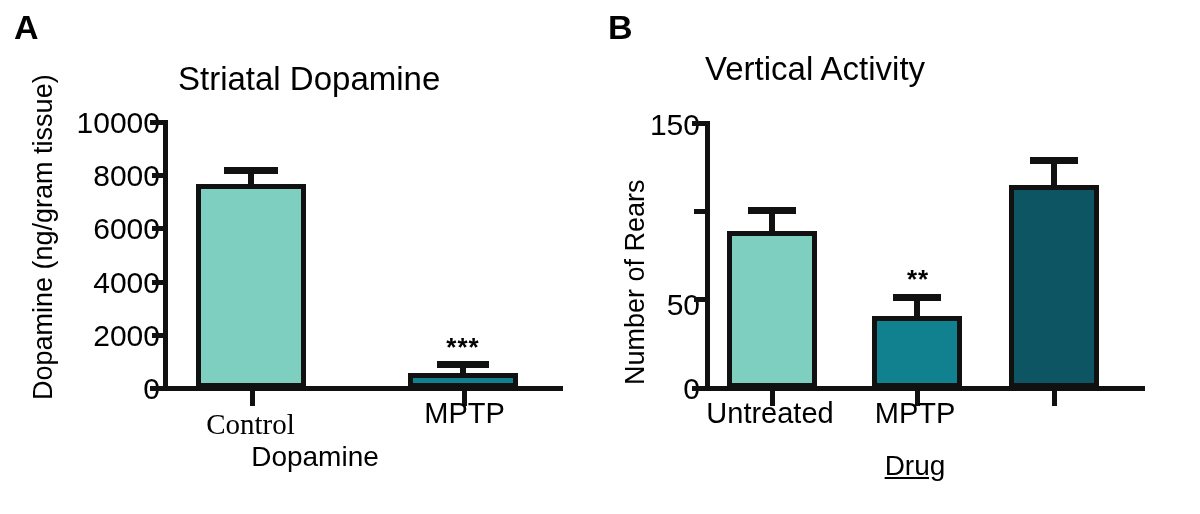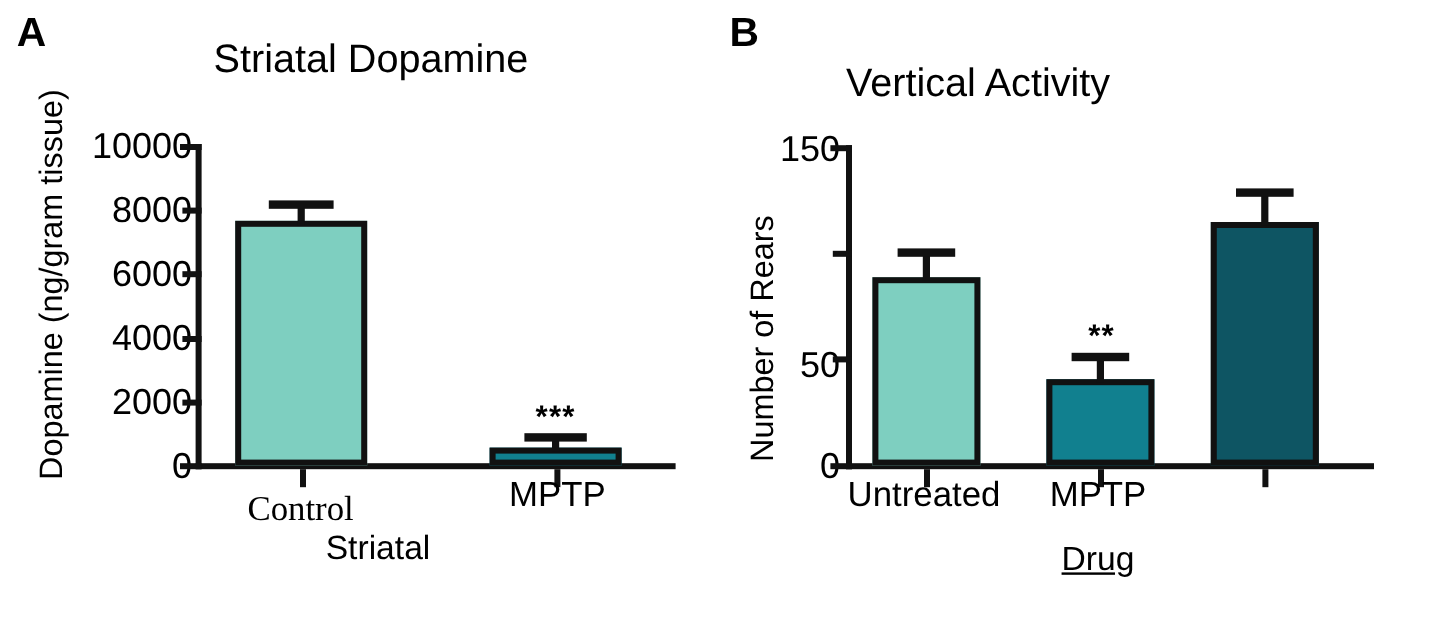--- a/index.html
+++ b/index.html
@@ -118,21 +118,21 @@
 </style>
 </head>
 <body>
 
 <div class="figure">
 
   <div class="panel" id="panel-a">
 
     <div class="panel-letter" style="left:14px; top:10px;">A</div>
 
-    <div class="panel-title" style="left:178px; top:32px;text-align:center;">Striatal Dopamine</div>
+    <div class="panel-title" style="left:178px; top:62px;text-align:center;">Striatal Dopamine</div>
 
     <div class="ylabel" style="left:30px; top:400px;">Dopamine (ng/gram tissue)</div>
 
     <div class="ytick-label" style="left:45px; top:108px; width:115px;">10000</div>
     <div class="ytick-label" style="left:45px; top:161px; width:115px;">8000</div>
     <div class="ytick-label" style="left:45px; top:214px; width:115px;">6000</div>
     <div class="ytick-label" style="left:45px; top:268px; width:115px;">4000</div>
     <div class="ytick-label" style="left:45px; top:321px; width:115px;">2000</div>
     <div class="ytick-label" style="left:45px; top:374px; width:115px;">0</div>
 
@@ -159,21 +159,21 @@
       <div class="bar" style="left:408px; top:373px; width:110px; height:15px; background:#11808F;"></div>
       <div class="errbar-stem" style="left:460px; top:364px; width:6px; height:12px;"></div>
       <div class="errbar-cap" style="left:437px; top:361px; width:52px; height:7px;"></div>
 
       <div class="sig-mark" style="left:428px; top:334px; width:70px;">***</div>
     </div>
 
     <div class="xtick-label" style="left:178px; top:410px; width:145px;font-family:Liberation Serif, serif;">Control</div>
     <div class="xtick-label" style="left:392px; top:399px; width:145px;">MPTP</div>
 
-    <div class="xlabel" style="left:240px; top:443px; width:150px;">Striatal</div>
+    <div class="xlabel" style="left:240px; top:443px; width:150px;">Dopamine</div>
   </div>
 
   <div class="panel" id="panel-b">
 
     <div class="panel-letter" style="left:8px; top:10px;">B</div>
 
     <div class="panel-title" style="left:105px; top:52px;">Vertical Activity</div>
 
     <div class="ylabel" style="left:22px; top:385px;">Number of Rears</div>
 

